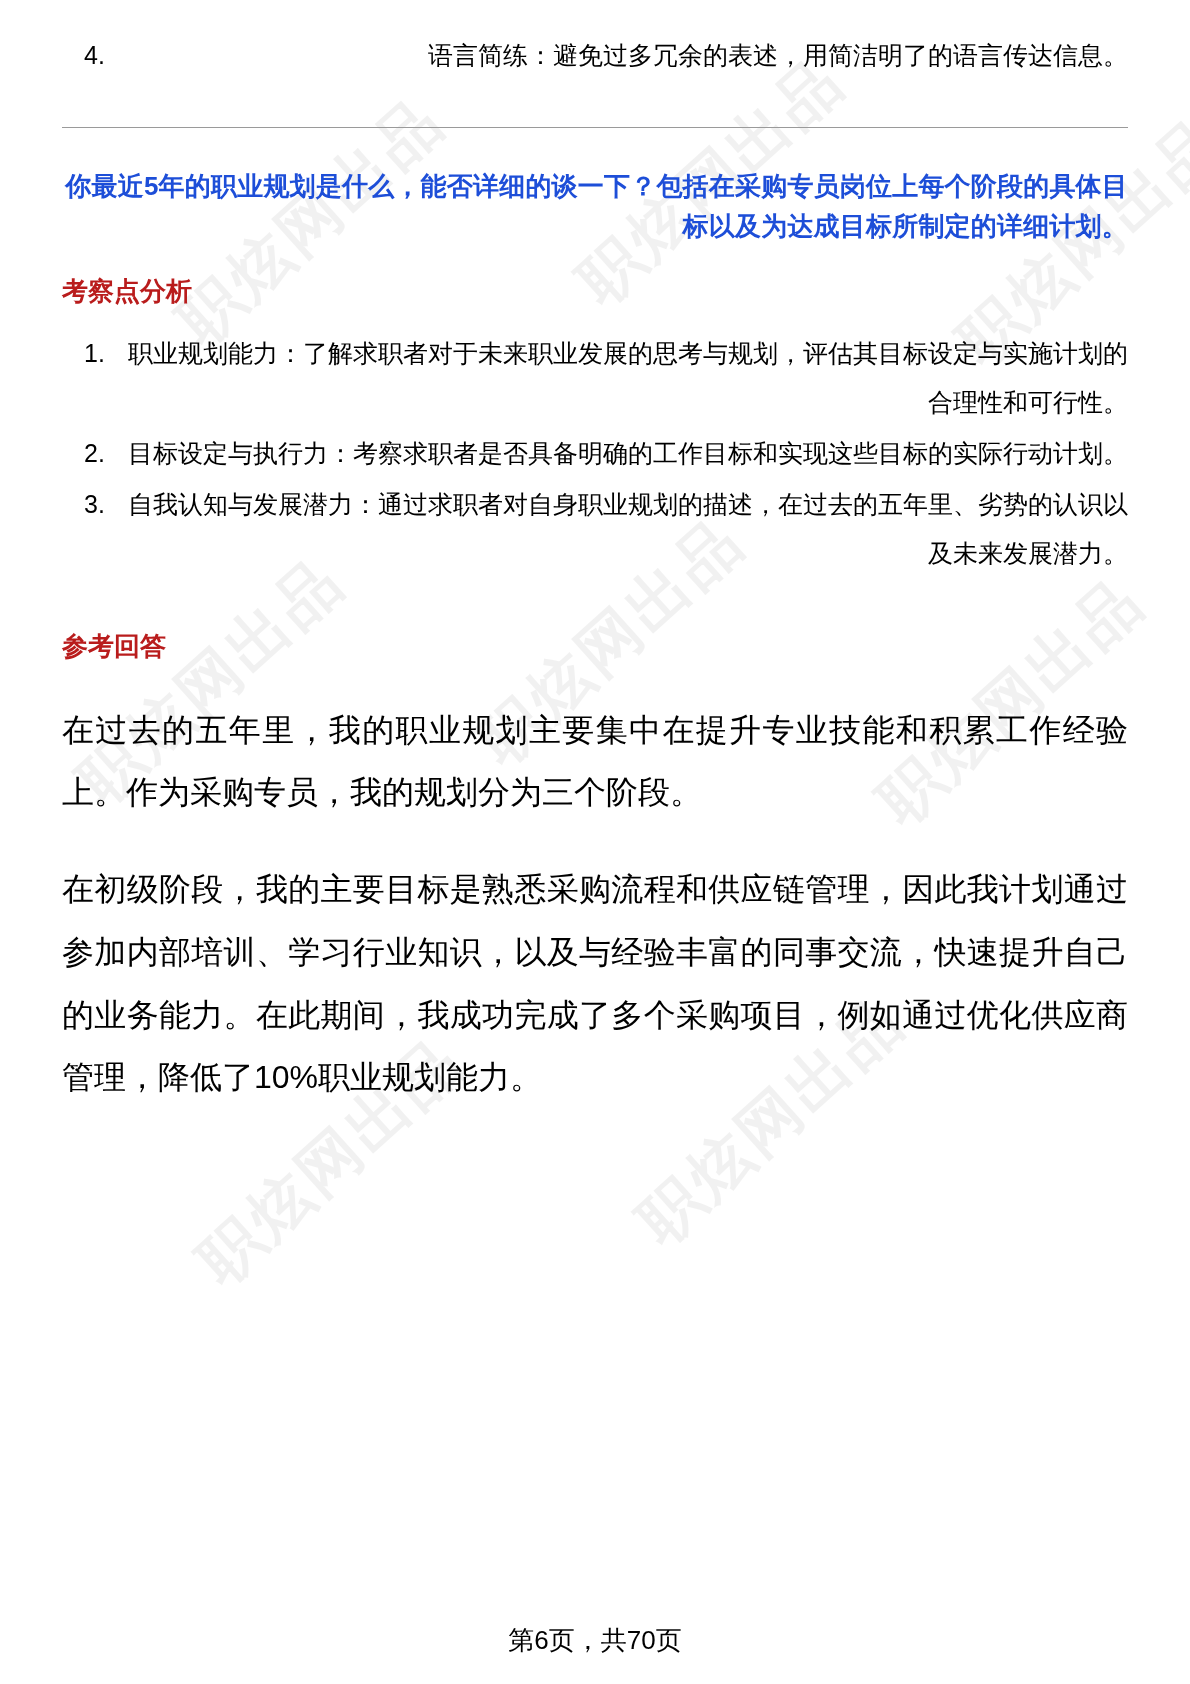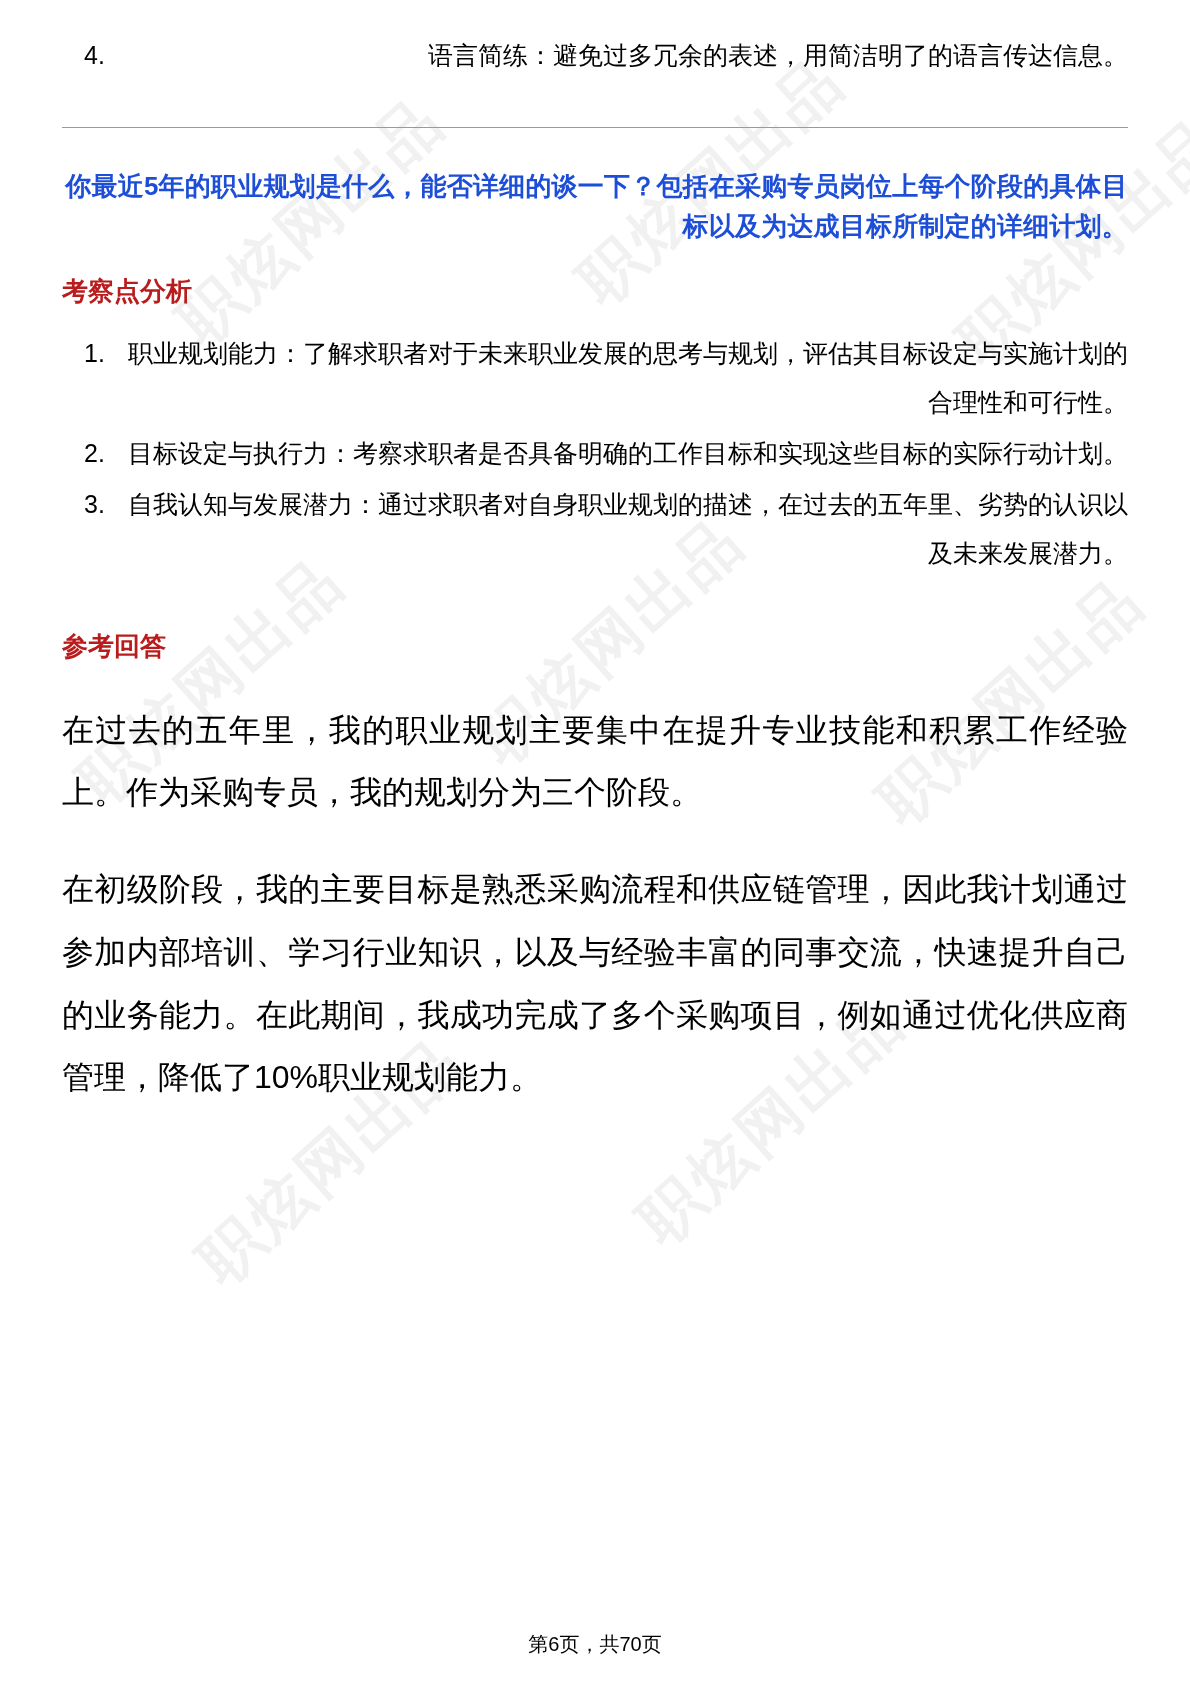--- a/index.html
+++ b/index.html
@@ -124,21 +124,21 @@
   }
   .answer-p:first-of-type { margin-top: 30px; }
 
   
   #page-footer {
     position: absolute;
     left: 0;
     right: 0;
     bottom: 26px;
     text-align: center;
-    font-size: 20px;
+    font-size: 26px;
     color: #000000;
     z-index: 3;
   }
 </style>
 </head>
 <body>
 
 <div id="watermark-layer">
   <div class="watermark-text" style="left:160px; top:300px;">职炫网出品</div>
   <div class="watermark-text" style="left:560px; top:260px;">职炫网出品</div>

